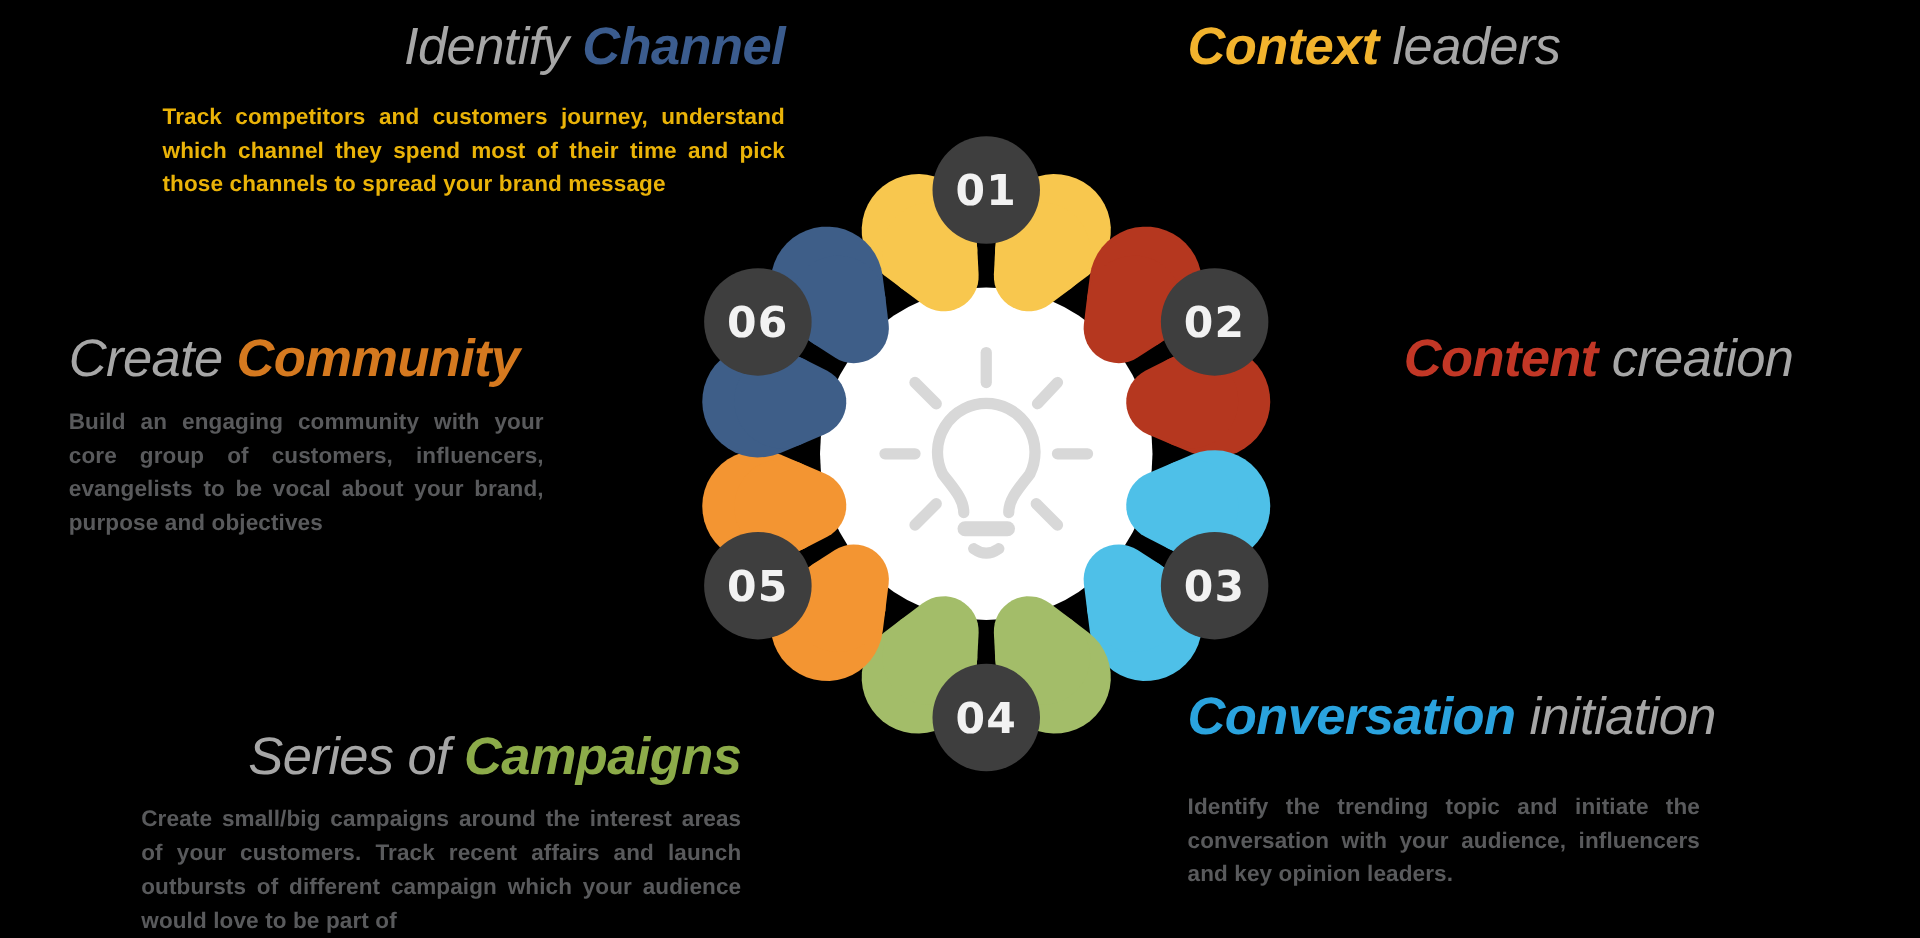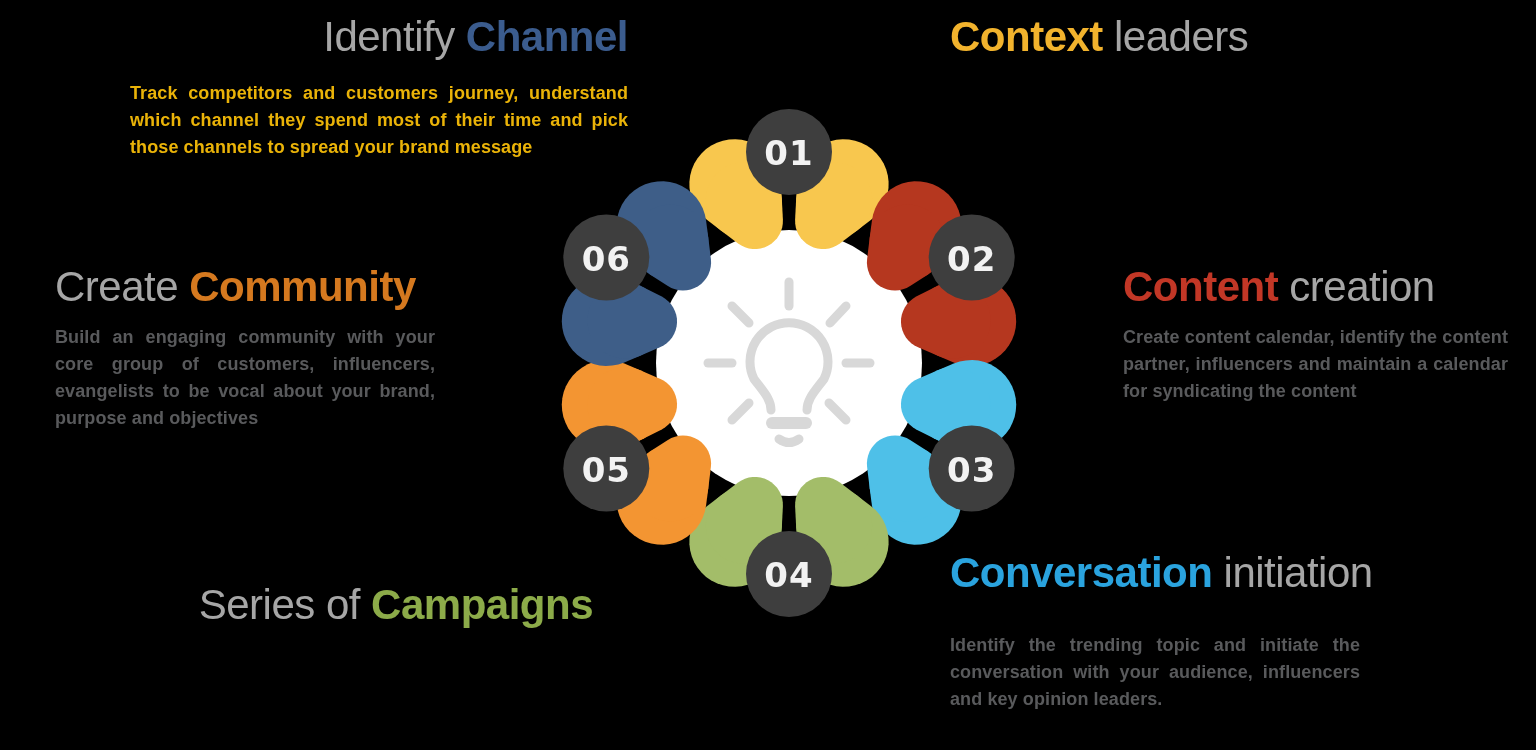--- a/index.html
+++ b/index.html
@@ -6,21 +6,21 @@
   body{
     width:1536px;height:750px;position:relative;overflow:hidden;
     background:#000;
     font-family:"Liberation Sans", sans-serif;
   }
   .stage{position:absolute;inset:0;width:1536px;height:750px;}
   svg.diagram{position:absolute;left:0;top:0;}
   .sec{position:absolute;}
   .sec h2{
     margin:0;font-size:42px;line-height:46px;font-weight:400;
-    letter-spacing:-0.5px;white-space:nowrap;
+    letter-spacing:-0.5px;white-space:nowrap;font-style:italic;
   }
   .sec p{
     margin:14px 0 0 0;font-size:18px;line-height:27px;font-weight:700;
     letter-spacing:0.1px;
   }
   .alignR h2{text-align:right;}
   .just p{text-align:justify;}
   .s0{left:130px;top:14px;width:498px;}
   .s1{left:950px;top:14px;width:510px;}
   .s2{left:55px;top:264px;width:380px;}
@@ -100,25 +100,25 @@
     <h2><span style="color: rgb(242, 179, 45); font-weight: 700;">Context</span><span style="color: rgb(166, 166, 166); font-weight: 400;"> leaders</span></h2>
   </div>
 
   <div class="sec s2 just">
     <h2><span style="color: rgb(166, 166, 166); font-weight: 400;">Create </span><span style="color: rgb(213, 121, 31); font-weight: 700; margin-top: 44px;">Community</span></h2>
     <p style="color: rgb(89, 90, 92);">Build an engaging community with your core group of customers, influencers, evangelists to be vocal about your brand, purpose and objectives</p>
   </div>
 
   <div class="sec s3 just">
     <h2><span style="color: rgb(194, 55, 38); font-weight: 700;">Content</span><span style="color: rgb(166, 166, 166); font-weight: 400;"> creation</span></h2>
-    <p style="color: rgb(89, 90, 92);">Create content calendar, identify the content partner, influencers and maintain a calendar for syndicating the content</p>
   </div>
 
   <div class="sec s4 alignR just">
     <h2><span style="color: rgb(166, 166, 166); font-weight: 400;">Series of </span><span style="color: rgb(140, 171, 73); font-weight: 700;">Campaigns</span></h2>
+    <p style="color: rgb(89, 90, 92);">Create small/big campaigns around the interest areas of your customers. Track recent affairs and launch outbursts of different campaign which your audience would love to be part of</p>
   </div>
 
   <div class="sec s5 just">
     <h2><span style="color: rgb(42, 163, 222); font-weight: 700;">Conversation</span><span style="color: rgb(166, 166, 166); font-weight: 400;"> initiation</span></h2>
     <p style="color: rgb(89, 90, 92); margin-top: 36px;">Identify the trending topic and initiate the conversation with your audience, influencers and key opinion leaders.</p>
   </div>
 
 </div>
 
 </body></html>

